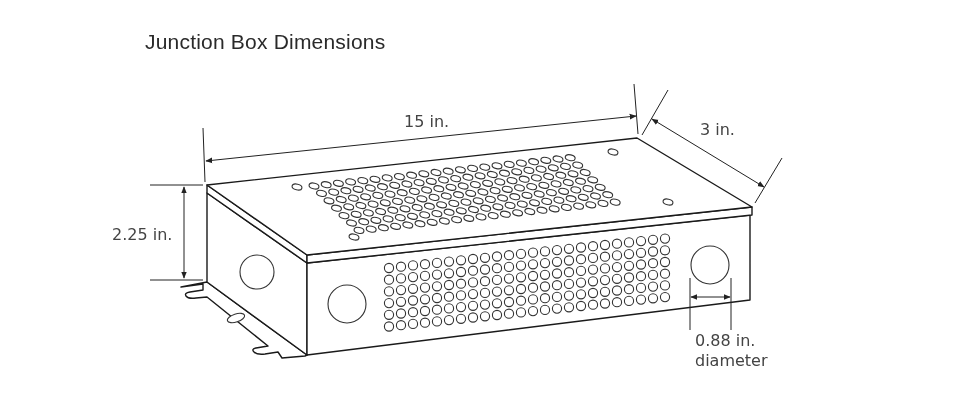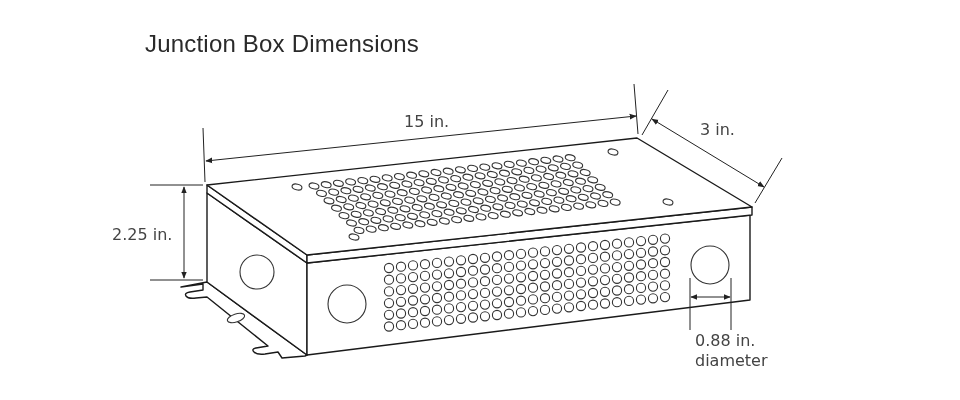--- a/index.html
+++ b/index.html
@@ -1,18 +1,18 @@
 <!DOCTYPE html>
 <html><head>
   <meta charset="utf-8">
   <style>
     html, body { margin: 0; padding: 0; background: #ffffff; }
     body { width: 960px; height: 400px; position: relative; overflow: hidden;
            font-family: "Liberation Sans", "DejaVu Sans", sans-serif; }
-    .title { position: absolute; left: 145px; top: 30px; font-size: 24px; color: #2a2a2a;
+    .title { position: absolute; left: 145px; top: 30px; font-size: 21px; color: #2a2a2a;
              letter-spacing: 0.2px; font-weight: 300; }
     svg.drawing { position: absolute; left: 0; top: 0; }
     .lbl { font-family: "DejaVu Sans", sans-serif; font-size: 16px; fill: #444; }
     .face { fill: #ffffff; stroke: #1a1a1a; stroke-width: 1.4; stroke-linejoin: round; }
     .hole { fill: #ffffff; stroke: #333; stroke-width: 1.1; }
     .dim { stroke: #222; stroke-width: 1; fill: none; }
   </style>
 </head>
 <body>
 

